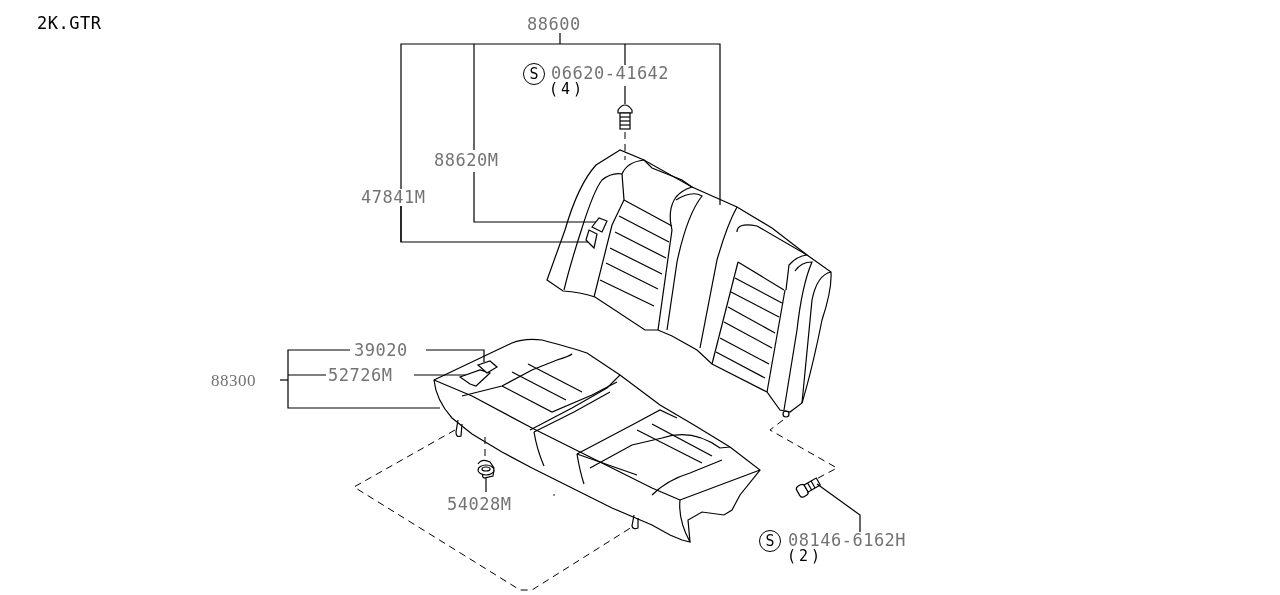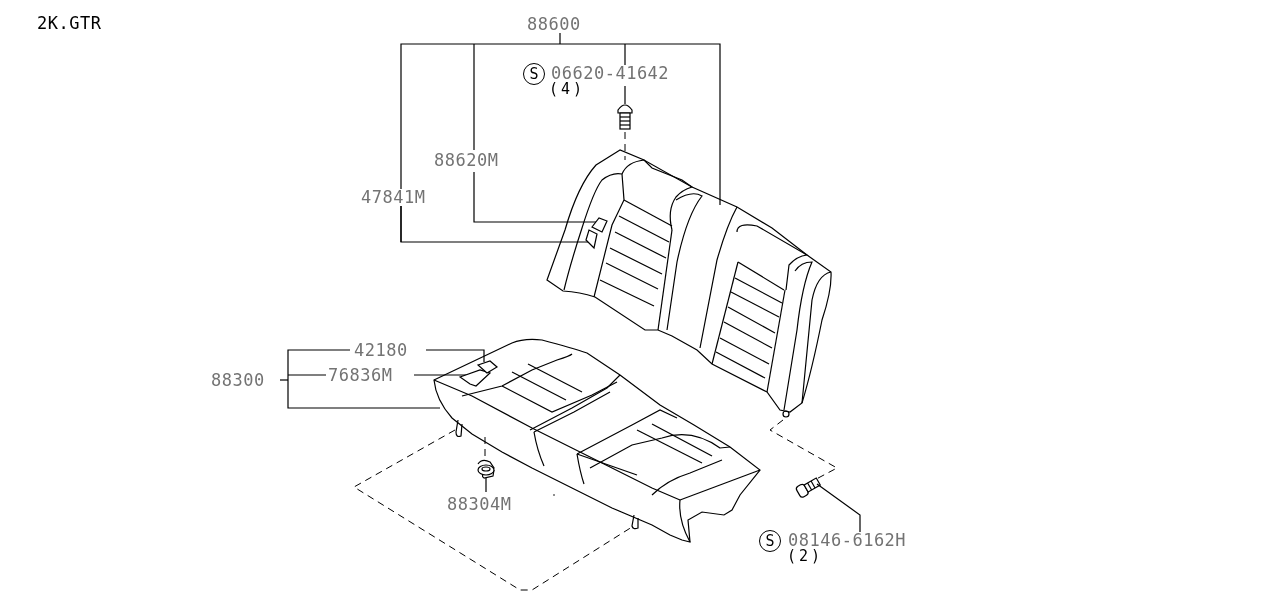--- a/index.html
+++ b/index.html
@@ -153,21 +153,21 @@
 
   <div class="lbl" style="left:514px; top:16px;">88600</div>
 
   <div class="s-mark" style="left:511px; top:63px;">S</div>
   <div class="lbl" style="left:538px; top:65px;">06620-41642</div>
   <div class="qty" style="left:537px; top:82px;">(4)</div>
 
   <div class="lbl" style="left:421px; top:152px;text-align:right;">88620M</div>
   <div class="lbl" style="left:348px; top:189px;">47841M</div>
 
-  <div class="lbl" style="left:341px; top:342px;">42180</div>
-  <div class="lbl" style="left:198px; top:372px;">88300</div>
-  <div class="lbl" style="left:315px; top:367px;">76836M</div>
-  <div class="lbl" style="left:434px; top:496px;">88304M</div>
+  <div class="lbl" style="left:341px; top:342px;">39020</div>
+  <div class="lbl" style="left:198px; top:372px;font-family:Liberation Serif, serif;">88300</div>
+  <div class="lbl" style="left:315px; top:367px;">52726M</div>
+  <div class="lbl" style="left:434px; top:496px;">54028M</div>
 
   <div class="s-mark" style="left:747px; top:530px;">S</div>
   <div class="lbl" style="left:775px; top:532px;text-align:right;">08146-6162H</div>
   <div class="qty" style="left:775px; top:549px;">(2)</div>
 </div>
 
 </body></html>

